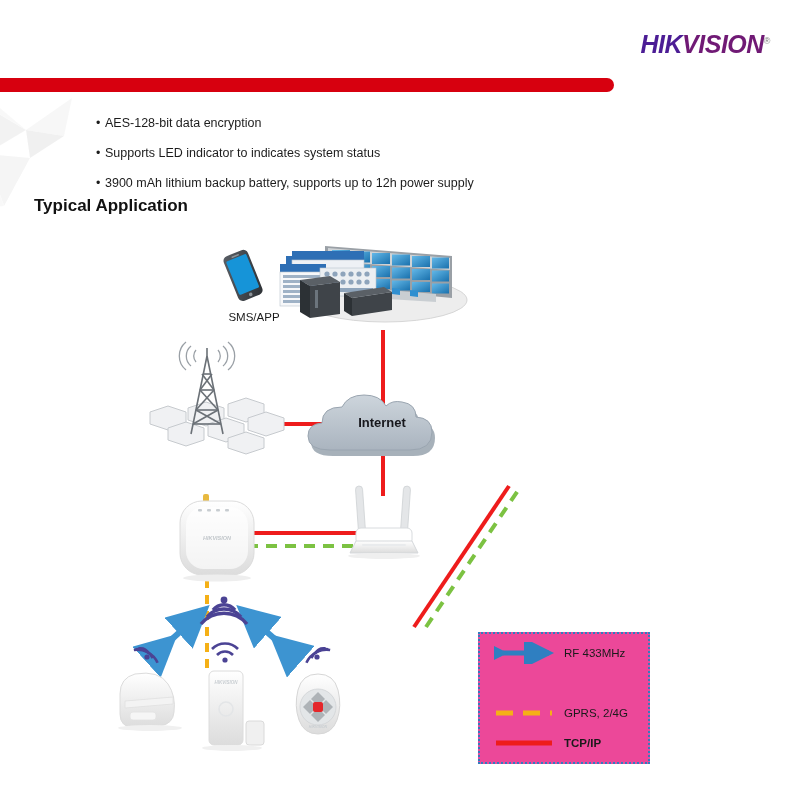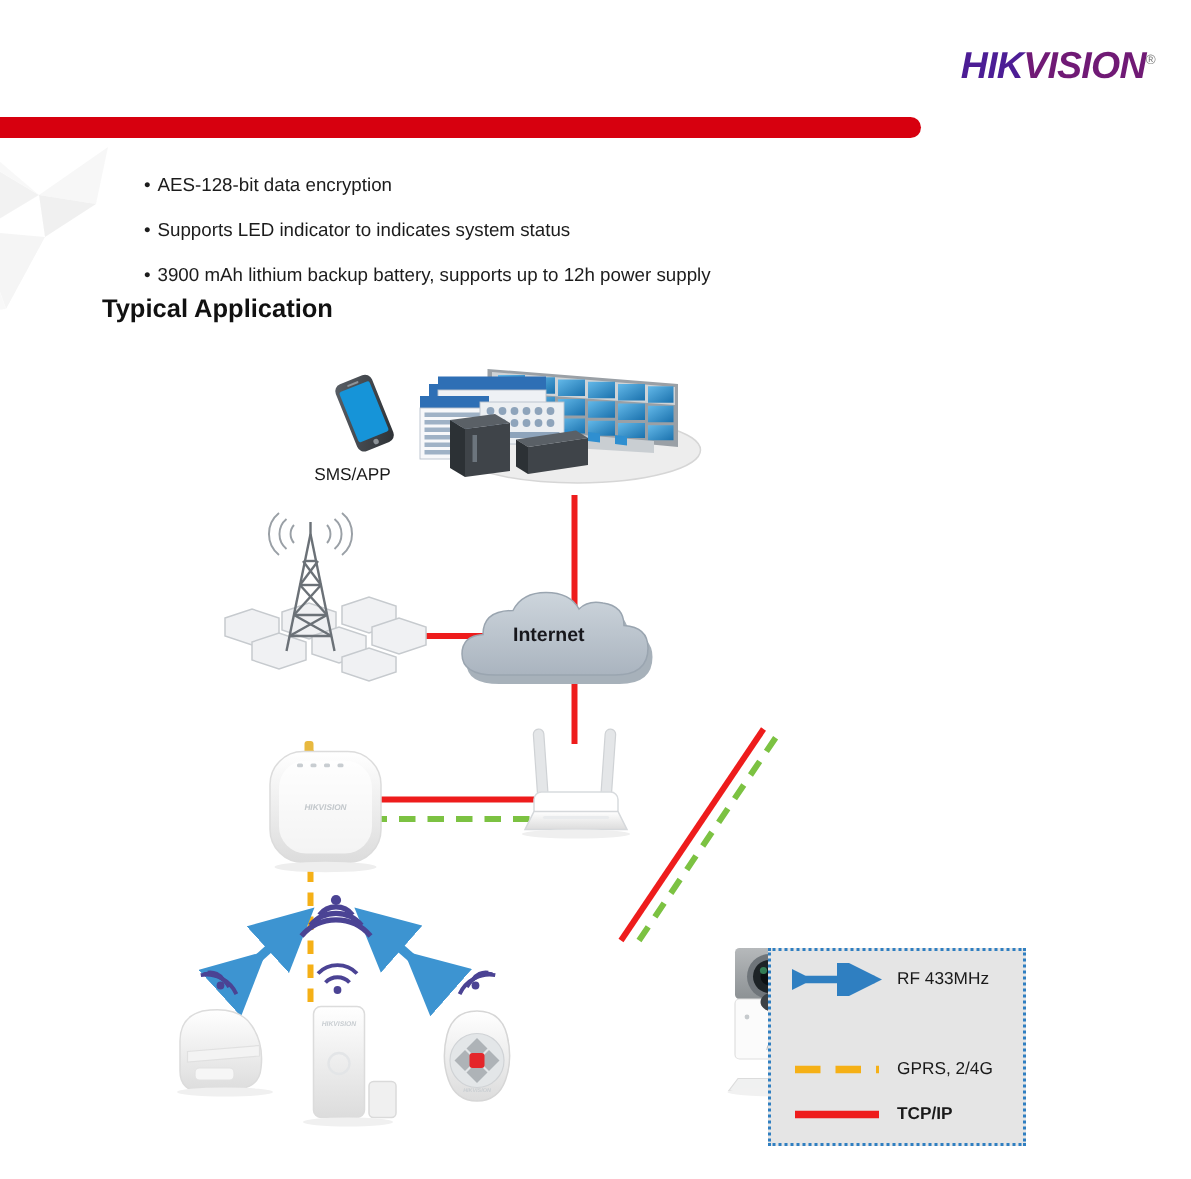--- a/index.html
+++ b/index.html
@@ -22,35 +22,35 @@
     position:absolute;left:0;top:78px;width:614px;height:14px;
     background:#d7000f;border-radius:0 7px 7px 0;
   }
   
   .watermark{position:absolute;left:-14px;top:96px;width:86px;height:112px;opacity:.55;}
   
   .bullets{position:absolute;left:52px;top:116px;width:600px;margin-left:44px;}
   .bullet{font-size:12.5px;line-height:14px;margin-bottom:16px;color:#1c1c1c;white-space:nowrap;}
   .bullet .dot{display:inline-block;width:9px;}
   .section-title{
-    position:absolute;left:68px;top:196px;font-size:17px;font-weight:bold;color:#111;
+    position:absolute;left:34px;top:196px;font-size:17px;font-weight:bold;color:#111;
   }
   
   .diagram{position:absolute;left:0;top:228px;width:794px;height:558px;}
   .diagram svg{position:absolute;left:0;top:0;}
-  .lbl{position:absolute;font-size:11px;color:#1a1a1a;white-space:nowrap;}
+  .lbl{position:absolute;font-size:11px;color:#1a1a1a;white-space:nowrap;margin-left:19px;}
   .lbl-sms{left:204px;top:83px;width:62px;text-align:center;font-size:11.5px;}
   .cloud-text{
-    position:absolute;left:342px;top:187px;width:104px;
+    position:absolute;left:330px;top:187px;width:104px;text-align:center;
     font-size:13px;font-weight:bold;color:#17171c;
   }
   
   .legend{
-    position:absolute;left:512px;top:404px;width:168px;height:128px;
-    border:2px dotted #2f7fc1;background:#e5e5e5;
+    position:absolute;left:478px;top:404px;width:168px;height:128px;
+    border:2px dotted #2f7fc1;background:#ec4899;
   }
   .legend-row{position:absolute;height:22px;width:100%;}
   .legend-row .key{position:absolute;left:14px;top:0;width:64px;height:22px;}
   .legend-row .txt{
     position:absolute;left:84px;top:0;height:22px;line-height:22px;
     font-size:11.5px;color:#1a1a1a;white-space:nowrap;
   }
   .r0{top:8px;}  .r1{top:38px;} .r2{top:68px;} .r3{top:98px;font-weight:bold;}
   .t0{left:80px;} .t1{left:88px;} .t2{left:78px;} .t3{left:82px;}
 </style>

